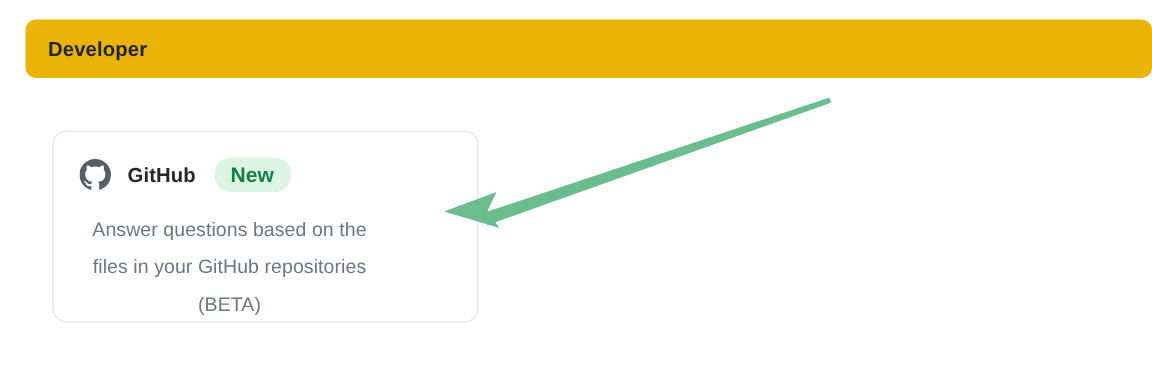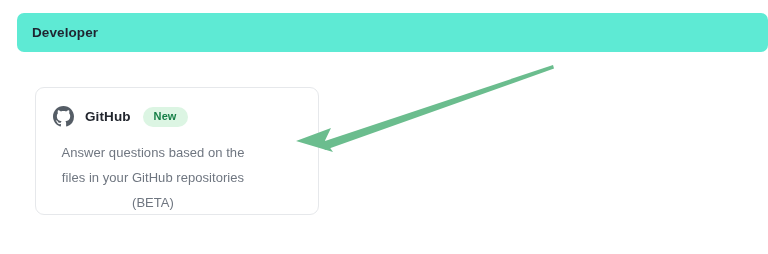--- a/index.html
+++ b/index.html
@@ -16,21 +16,21 @@
     -webkit-font-smoothing: antialiased;
   }
 
   
   .section-banner {
     position: absolute;
     left: 17px;
     top: 13px;
     width: 751px;
     height: 39px;
-    background: #5eead4;
+    background: #eab308;
     border-radius: 7px;
     box-sizing: border-box;
     display: flex;
     align-items: center;
   }
   .section-banner-title {
     margin-left: 15px;
     font-size: 13.5px;
     font-weight: bold;
     color: #1f2430;
@@ -70,21 +70,21 @@
     font-weight: bold;
     color: #22262e;
     letter-spacing: 0.1px;
     white-space: nowrap;
   }
 
   .badge-new {
     margin-left: 12px;
     background: #dcf5e3;
     color: #157f46;
-    font-size: 11px;
+    font-size: 14px;
     font-weight: bold;
     border-radius: 11px;
     padding: 4px 11px 5px 11px;
     line-height: 1;
     letter-spacing: 0.1px;
     white-space: nowrap;
   }
 
   .card-desc {
     margin-top: 13px;

